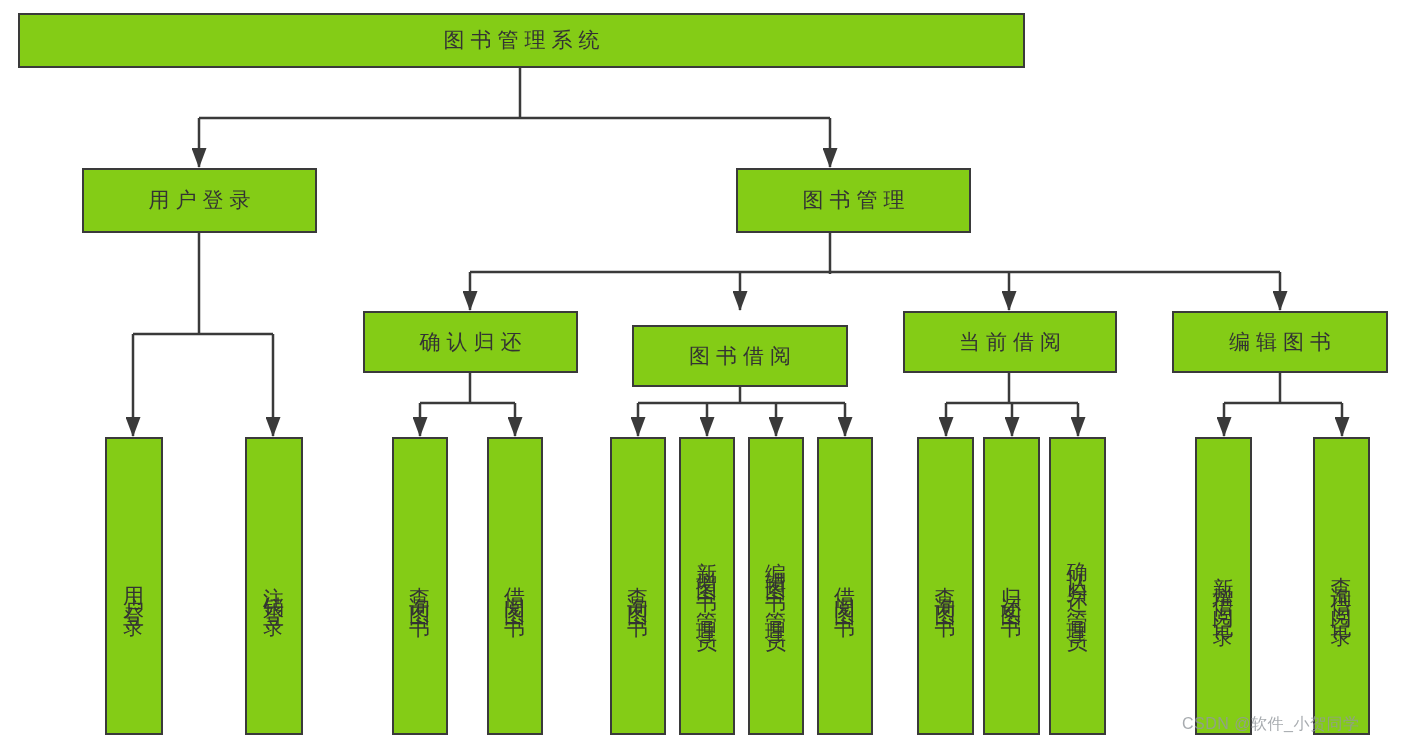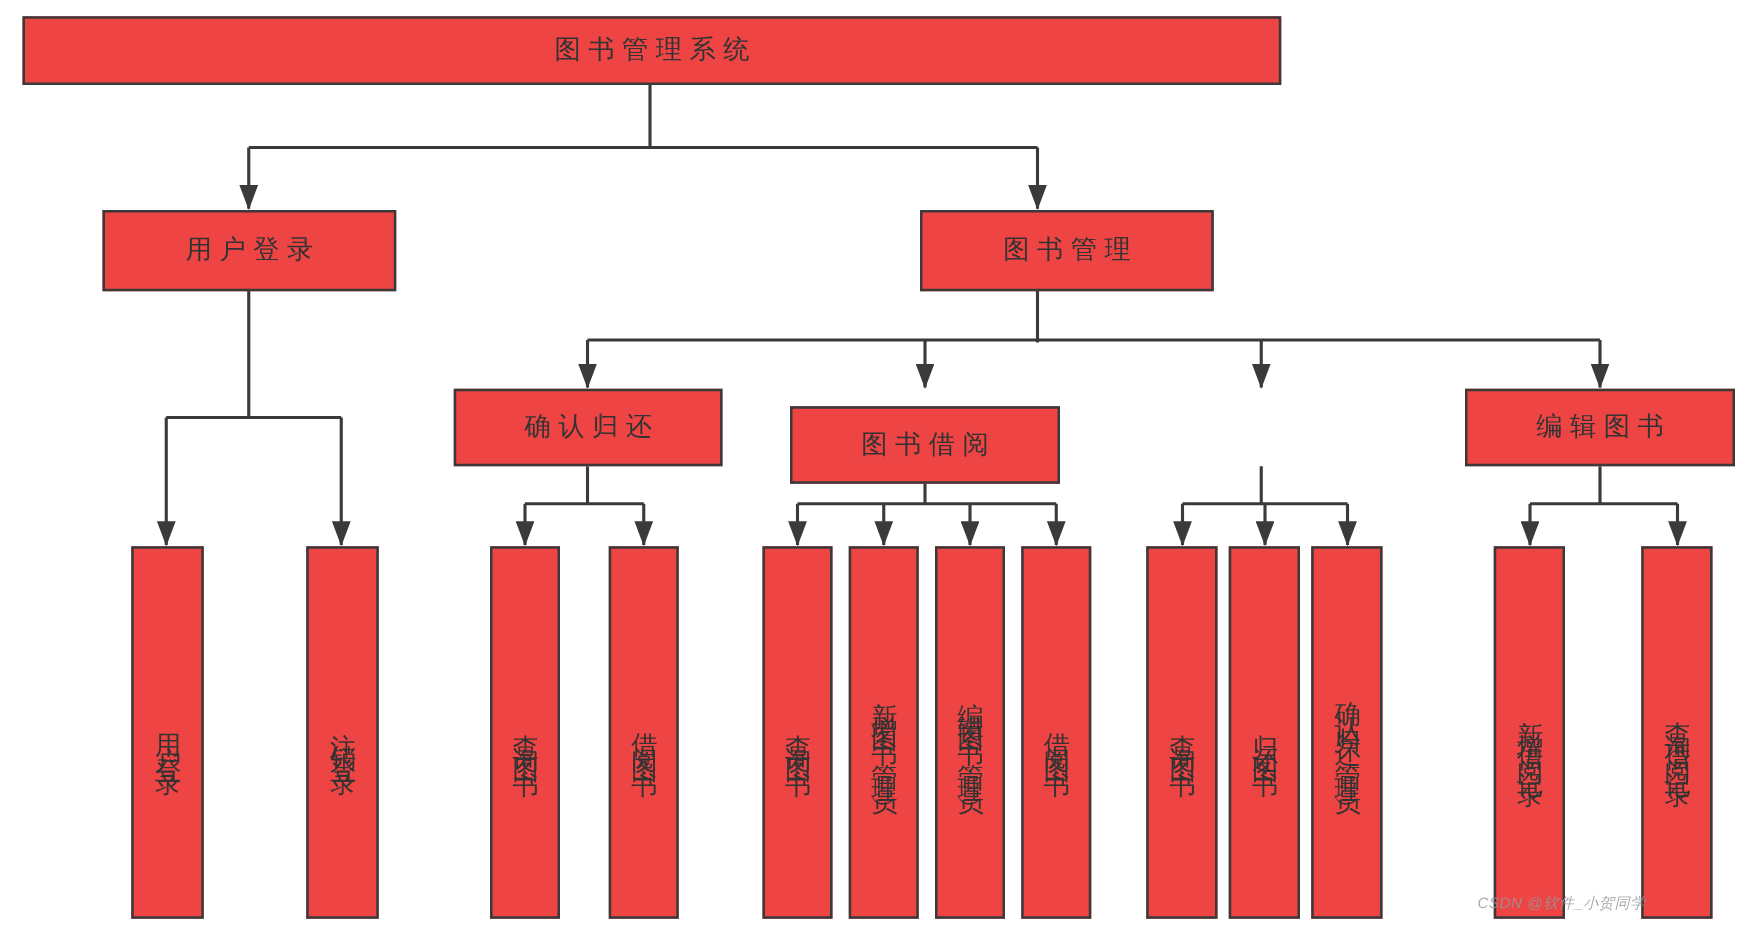--- a/index.html
+++ b/index.html
@@ -6,38 +6,37 @@
   body {
     width: 1405px; height: 747px;
     background: #ffffff;
     font-family: "Liberation Sans", sans-serif;
     position: relative; overflow: hidden;
   }
   .canvas { position: absolute; left: 0; top: 0; width: 1405px; height: 747px; }
   svg.connectors { position: absolute; left: 0; top: 0; z-index: 1; }
   .node {
     position: absolute; box-sizing: border-box;
-    background: #ef4444; border: 2.5px solid #3a3a3a;
+    background: #84cc16; border: 2.5px solid #3a3a3a;
     display: flex; align-items: center; justify-content: center;
     color: #333333; z-index: 2;
     font-size: 21px; line-height: 1.25;
   }
   .hnode { letter-spacing: 6px; padding-left: 6px; }
   .vnode {
     writing-mode: vertical-rl; text-orientation: mixed;
     letter-spacing: 10px; line-height: 1;
     padding-top: 8px;
   }
   .watermark {
     position: absolute; z-index: 4;
     left: 1182px; top: 714px;
-    font-size: 12px; letter-spacing: 0.5px;
+    font-size: 16px; letter-spacing: 0.5px;
     color: rgba(148, 152, 158, 0.82);
     white-space: nowrap;
-    font-style: italic;
   }
 </style>
 </head>
 <body>
 
 <div class="canvas">
 
   <svg class="connectors" width="1405" height="747" viewBox="0 0 1405 747">
     <defs>
       <marker id="arrow" markerUnits="userSpaceOnUse" markerWidth="20" markerHeight="15" viewBox="0 0 20 15" refX="19" refY="7.5" orient="auto" preserveAspectRatio="none">
@@ -83,20 +82,21 @@
     </g>
   </svg>
 
   <div class="node hnode" style="left:18px; top:13px; width:1007px; height:55px;">图书管理系统</div>
 
   <div class="node hnode" style="left:82px; top:168px; width:235px; height:65px;">用户登录</div>
   <div class="node hnode" style="left:712px; top:168px; width:235px; height:65px;margin-left:24px;">图书管理</div>
 
   <div class="node hnode" style="left:363px; top:311px; width:215px; height:62px;">确认归还</div>
   <div class="node hnode" style="left:632px; top:311px; width:216px; height:62px;margin-top:14px;">图书借阅</div>
+  <div class="node hnode" style="left:903px; top:311px; width:214px; height:62px;">当前借阅</div>
   <div class="node hnode" style="left:1172px; top:311px; width:216px; height:62px;">编辑图书</div>
 
   <div class="node vnode" style="left:105px; top:437px; width:58px; height:298px;">用户登录</div>
   <div class="node vnode" style="left:245px; top:437px; width:58px; height:298px;">注销登录</div>
 
   <div class="node vnode" style="left:392px; top:437px; width:56px; height:298px;">查询图书</div>
   <div class="node vnode" style="left:487px; top:437px; width:56px; height:298px;">借阅图书</div>
 
   <div class="node vnode" style="left:610px; top:437px; width:56px; height:298px;">查询图书</div>
   <div class="node vnode" style="left:679px; top:437px; width:56px; height:298px;">新增图书（管理员）</div>

